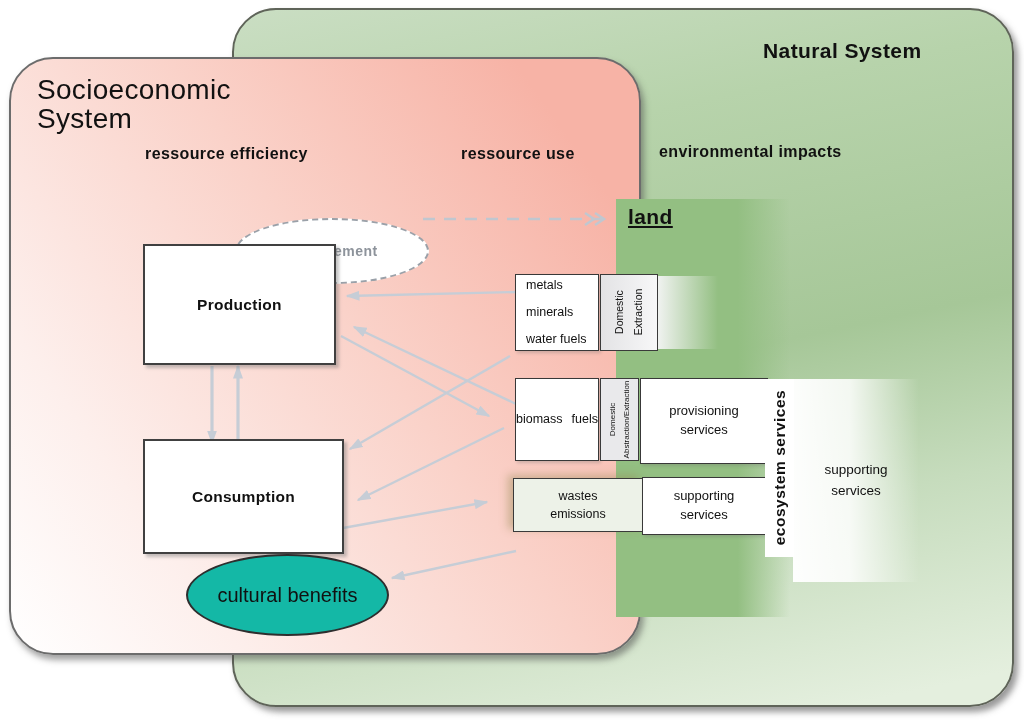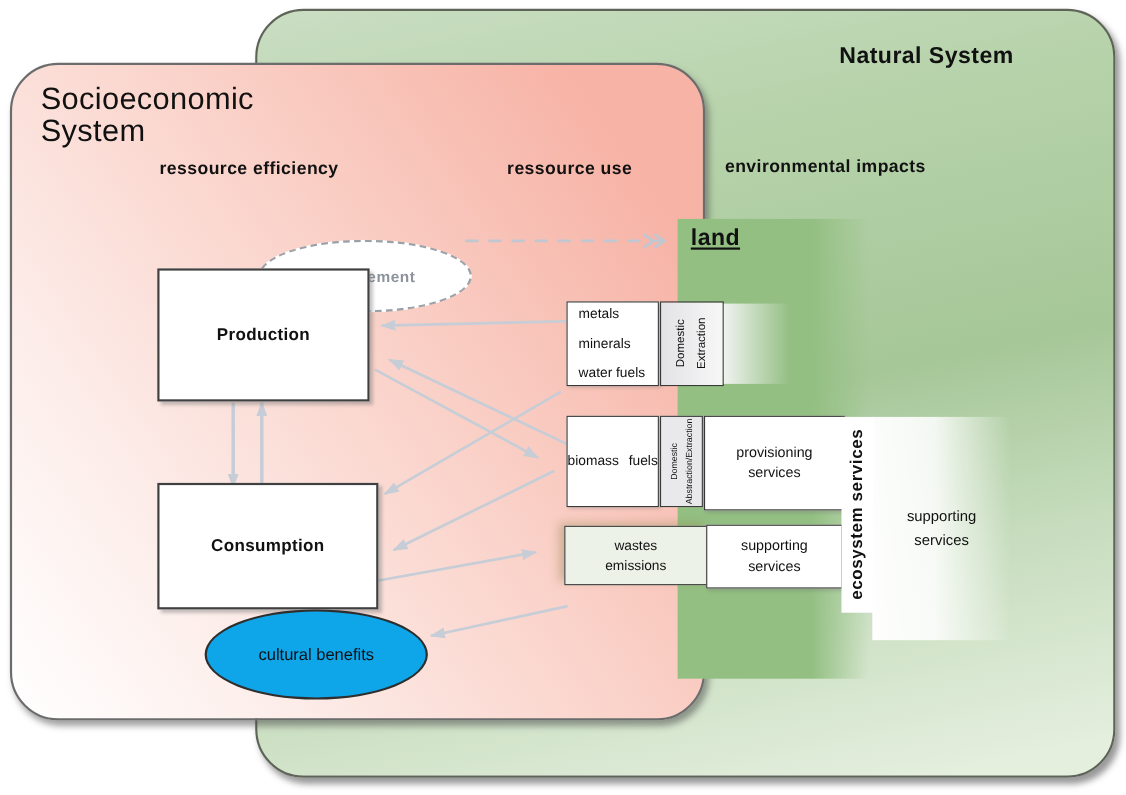--- a/index.html
+++ b/index.html
@@ -47,21 +47,21 @@
 
   .production{left:143px;top:244px;width:189px;height:117px;font-size:15.5px;font-weight:bold;letter-spacing:.3px;}
   .consumption{left:143px;top:439px;width:197px;height:111px;font-size:15.5px;font-weight:bold;letter-spacing:.3px;text-align:center;}
   .management{
     left:235px;top:218px;width:190px;height:62px;border-radius:50%;
     border:2px dashed #9aa1a9;background:#ffffff;
     font-size:14px;font-weight:bold;letter-spacing:.5px;
   }
   .benefits{
     left:186px;top:554px;width:199px;height:78px;border-radius:50%;
-    border:2px solid #2e2e2e;background:#0ea5e9;font-size:15px;
+    border:2px solid #2e2e2e;background:#14b8a6;font-size:20px;
   }
 
   .metals{left:515px;top:274px;width:84px;height:77px;flex-direction:column;align-items:flex-start;
     justify-content:center;padding-left:10px;box-sizing:border-box;font-size:12.5px;line-height:15px;text-align:left;gap:12px;}
   .strip-ext{left:600px;top:274px;width:58px;height:77px;
     background:linear-gradient(to right,#e3e3e5,#f7f7f8);border:1.5px solid #3a3a3a;box-sizing:border-box;z-index:5;}
   .strip-ext-fade{left:658px;top:276px;width:60px;height:73px;
     background:linear-gradient(to right,rgba(245,245,246,.95),rgba(245,245,246,0));z-index:5;}
 
   .biomass{left:515px;top:378px;width:84px;height:83px;flex-direction:row;justify-content:space-between;

